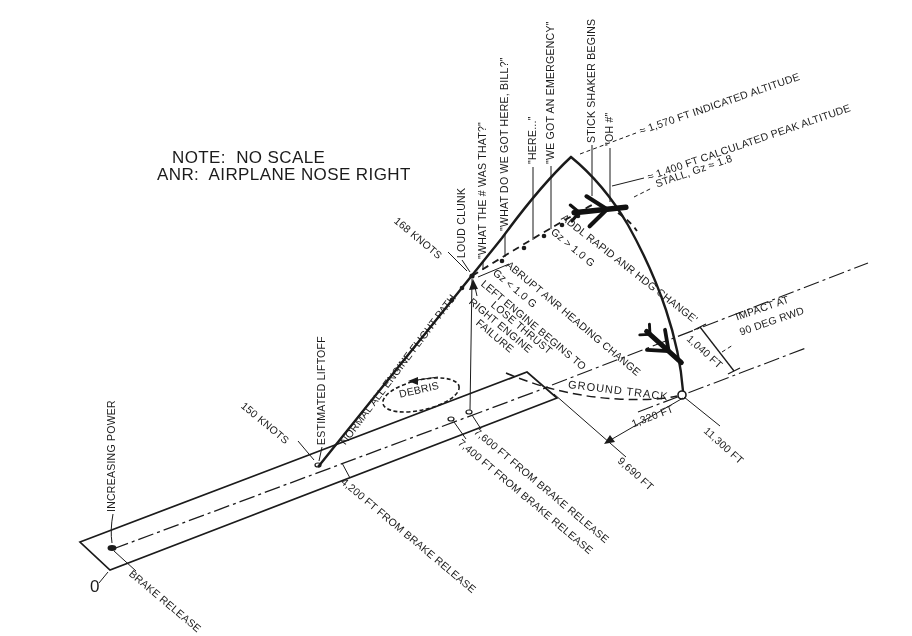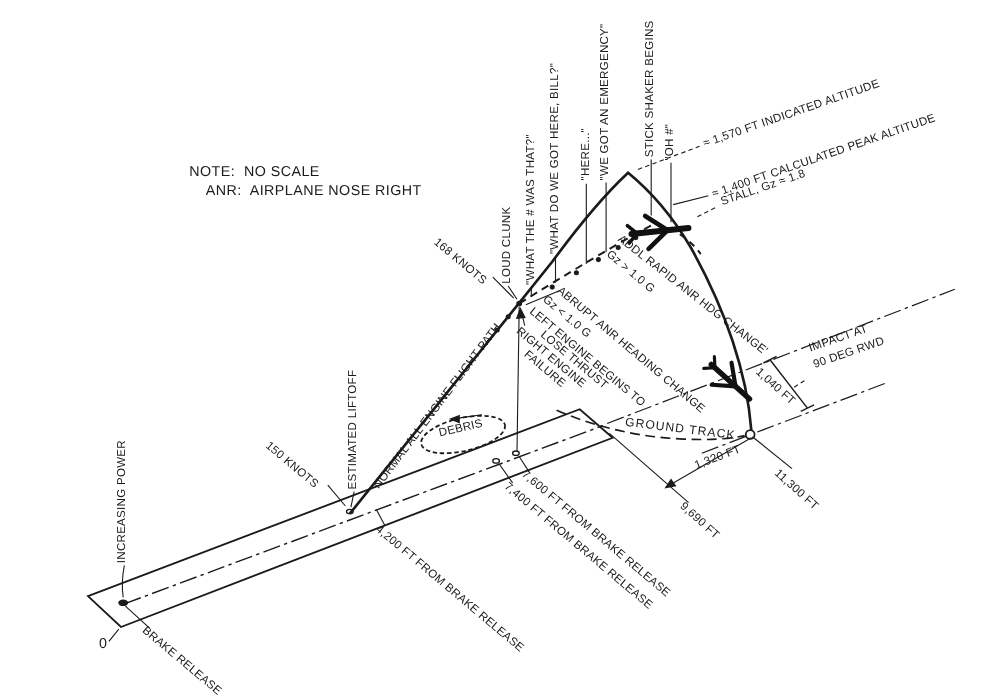--- a/index.html
+++ b/index.html
@@ -7,21 +7,21 @@
     position:relative;width:912px;height:636px;background:#ffffff;
     font-family:"Liberation Sans","DejaVu Sans",sans-serif;color:#1b1b1b;
     overflow:hidden;
   }
   #linework{position:absolute;left:0;top:0;}
   .lbl{
     position:absolute;font-size:10.5px;letter-spacing:.25px;line-height:1.1;
     white-space:pre;transform-origin:0 0;color:#1b1b1b;
   }
   .vert{transform:rotate(-90deg);}
-  .note{font-size:13px;letter-spacing:.4px;}
+  .note{font-size:17px;letter-spacing:.4px;}
 </style>
 </head>
 <body>
 
 <div id="stage">
 
   <svg id="linework" width="912" height="636" viewBox="0 0 912 636" fill="none" stroke="#1b1b1b" stroke-width="1.3">
 
     <polygon points="80,542 527,372 557,398 110,570" stroke-width="1.7"></polygon>
     <path d="M113,549 L548,387" stroke-dasharray="16 4 3 4"></path>
@@ -106,21 +106,21 @@
     <g transform="translate(664,347) rotate(42) scale(0.9)" stroke="#111111" stroke-linecap="round">
       <path d="M-26,0 L26,0" stroke-width="5.5"></path>
       <path d="M7,0 L-12,-15" stroke-width="4.2"></path>
       <path d="M7,0 L-12,15" stroke-width="4.2"></path>
       <path d="M-21,0 L-29,-8" stroke-width="3.2"></path>
       <path d="M-21,0 L-29,8" stroke-width="3.2"></path>
     </g>
   </svg>
 
   <span class="lbl note" style="left:172px;top:149px">NOTE:  NO SCALE</span>
-  <span class="lbl note" style="left:187px;top:166px">ANR:  AIRPLANE NOSE RIGHT</span>
+  <span class="lbl note" style="left:157px;top:166px">ANR:  AIRPLANE NOSE RIGHT</span>
 
   <span class="lbl vert" style="left:106px;top:512px">INCREASING POWER</span>
   <span class="lbl vert" style="left:316px;top:445px">ESTIMATED LIFTOFF</span>
   <span class="lbl vert" style="left:456px;top:258px">LOUD CLUNK</span>
   <span class="lbl vert" style="left:477px;top:259px">"WHAT THE # WAS THAT?"</span>
   <span class="lbl vert" style="left:499px;top:231px">"WHAT DO WE GOT HERE, BILL?"</span>
   <span class="lbl vert" style="left:527px;top:164px">"HERE..."</span>
   <span class="lbl vert" style="left:545px;top:164px">"WE GOT AN EMERGENCY"</span>
   <span class="lbl vert" style="left:586px;top:143px">STICK SHAKER BEGINS</span>
   <span class="lbl vert" style="left:604px;top:146px">"OH #"</span>

